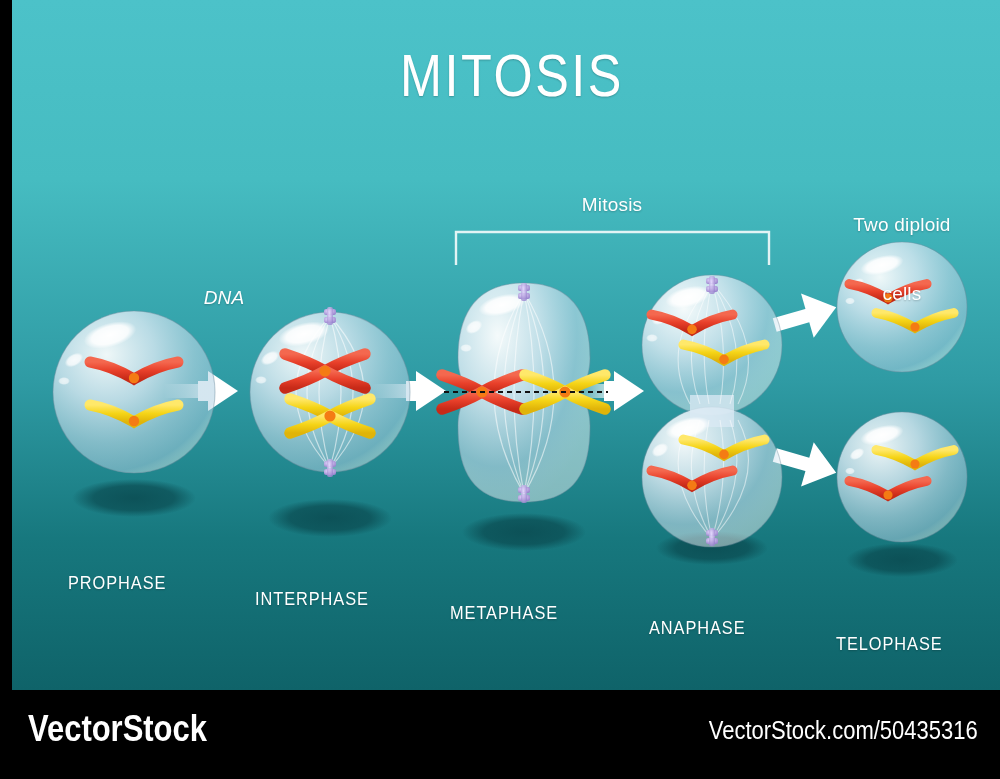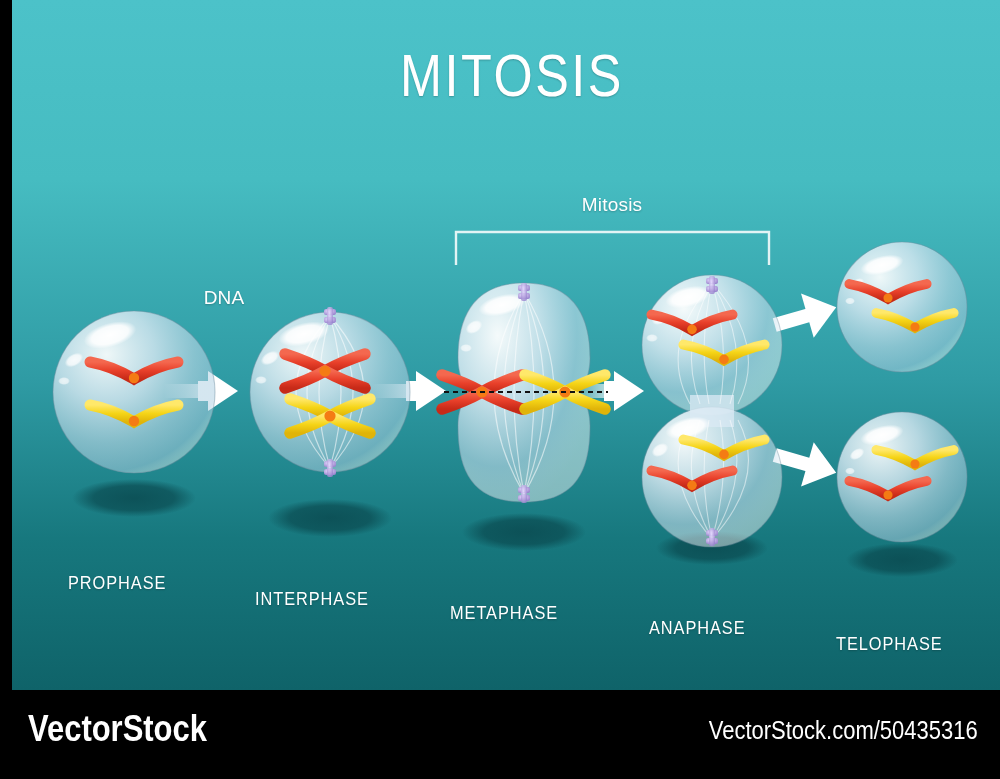--- a/index.html
+++ b/index.html
@@ -272,26 +272,30 @@
         <ellipse cx="845" cy="454" rx="8" ry="5" fill="url(#hiG)" opacity=".85" transform="rotate(-32 845 454)"></ellipse>
         <ellipse cx="838" cy="471" rx="5" ry="3.5" fill="url(#hiG)" opacity=".7"></ellipse>
         <use href="#chromV-yellow" transform="translate(903,457) scale(.88)"></use>
         <use href="#chromV-red" transform="translate(876,488) scale(.88)"></use>
       </g>
 
     </svg>
 
     <div class="lbl" id="title">MITOSIS</div>
 
-    <div class="lbl small" style="left:140px;top:240px;width:144px;">
+    <div class="lbl small" style="left:140px;top:240px;width:144px;font-style:italic;">
       <div>DNA</div>
     </div>
 
     <div class="lbl small" style="left:530px;top:193px;width:140px;">Mitosis</div>
 
+    <div class="lbl small" style="left:806px;top:167px;width:168px;">
+      <div>Two diploid</div>
+      <div>cells</div>
+    </div>
 
     <div class="lbl phase" style="left:56px;top:572px;">PROPHASE</div>
     <div class="lbl phase" style="left:243px;top:588px;">INTERPHASE</div>
     <div class="lbl phase" style="left:438px;top:602px;">METAPHASE</div>
     <div class="lbl phase" style="left:637px;top:617px;">ANAPHASE</div>
     <div class="lbl phase" style="left:824px;top:633px;">TELOPHASE</div>
 
   </div>
 
   <div id="footer">

